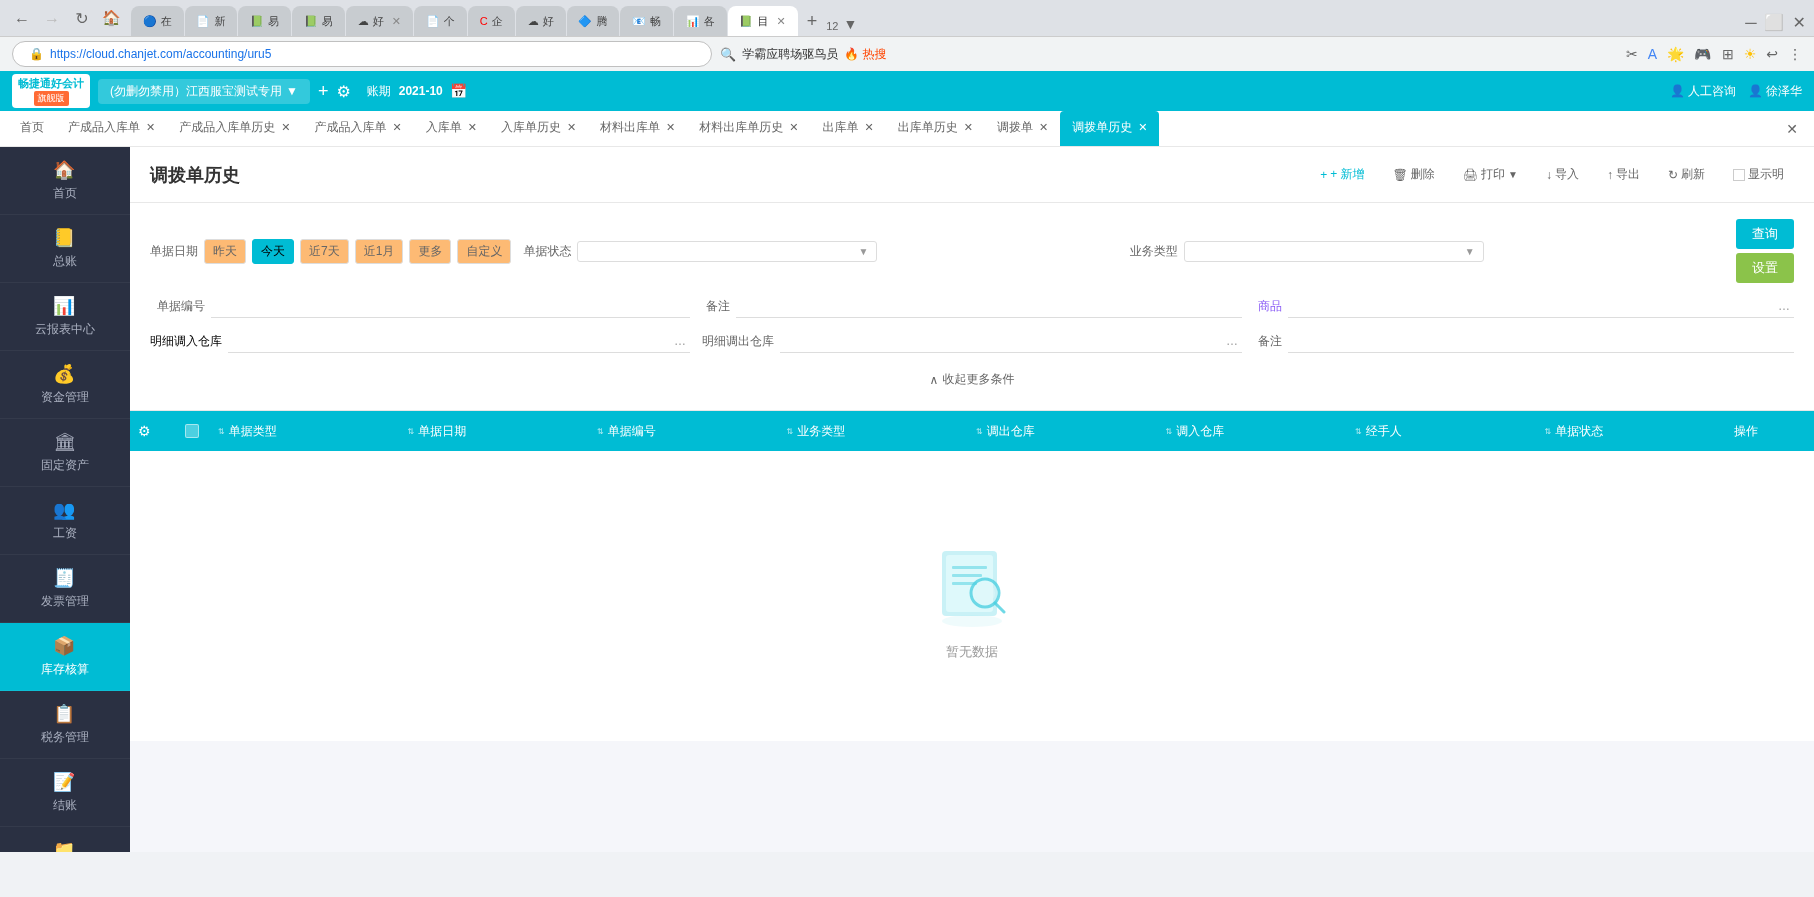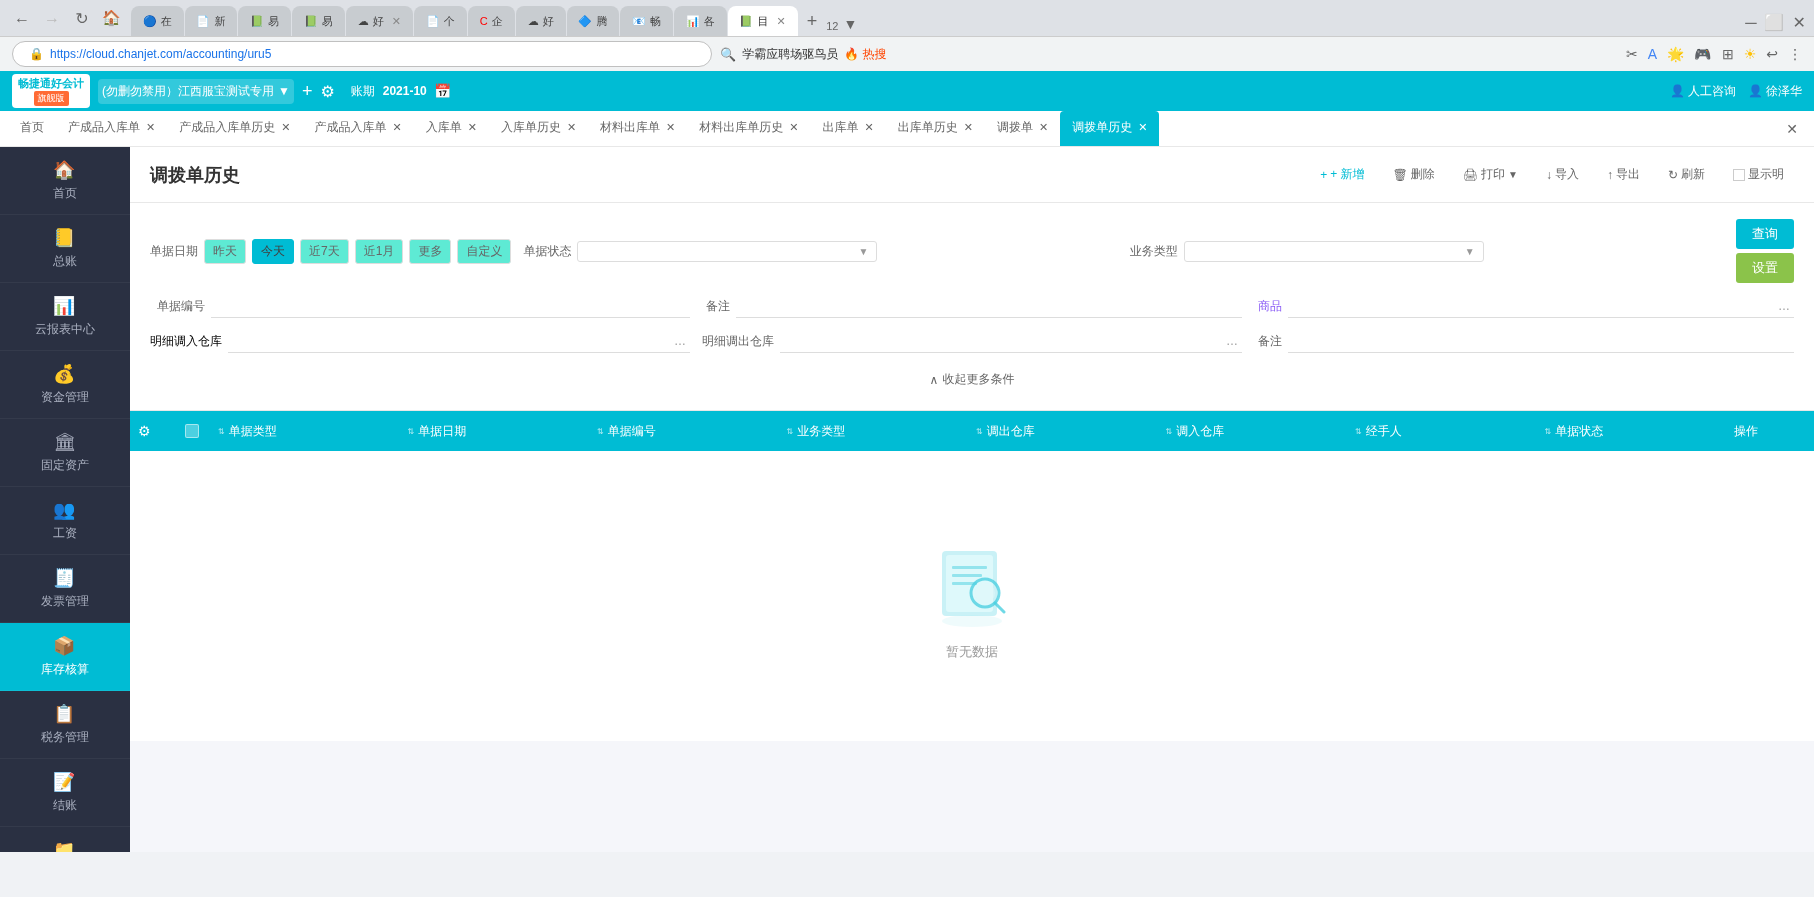--- a/index.html
+++ b/index.html
@@ -7,21 +7,21 @@
     .browser-tab { background: #c8ccd0; border-radius: 8px 8px 0 0; padding: 6px 12px; font-size: 12px; display: flex; align-items: center; gap: 4px; white-space: nowrap; max-width: 140px; overflow: hidden; color: #444; cursor: pointer; height: 30px; }
     .browser-tab.active { background: #fff; color: #333; }
     .browser-tab .tab-close { color: #888; margin-left: 4px; font-size: 11px; }
     .address-bar { flex: 1; background: #f1f3f4; border: 1px solid #ddd; border-radius: 20px; padding: 6px 16px; font-size: 12px; color: #1a73e8; display: flex; align-items: center; gap: 6px; }
 
     
     .app-container { display: flex; flex-direction: column; height: calc(100vh - 116px); }
     
     
     .app-header { background: #00bcd4; height: 40px; display: flex; align-items: center; padding: 0 12px; gap: 8px; }
-    .company-selector { display: flex; align-items: center; gap: 4px; color: #fff; font-size: 12px; cursor: pointer; background: rgba(255,255,255,0.2); border-radius: 4px; padding: 4px 4px; }
+    .company-selector { display: flex; align-items: center; gap: 4px; color: #fff; font-size: 12px; cursor: pointer; background: rgba(255,255,255,0.2); border-radius: 4px; padding: 4px 12px; }
     .header-actions { margin-left: auto; display: flex; gap: 12px; align-items: center; color: #fff; font-size: 12px; }
 
     
     .nav-tabs { background: #fff; display: flex; align-items: center; padding: 0 8px; border-bottom: 1px solid #e8e8e8; min-height: 36px; overflow-x: auto; }
     .nav-tab { padding: 8px 12px; font-size: 12px; color: #666; cursor: pointer; white-space: nowrap; display: flex; align-items: center; gap: 4px; border-bottom: 2px solid transparent; }
     .nav-tab.active { color: #fff; background: #00bcd4; border-radius: 4px 4px 0 0; }
     .nav-tab .tab-x { color: inherit; font-size: 11px; margin-left: 2px; }
 
     
     .main-layout { display: flex; flex: 1; overflow: hidden; }
@@ -36,22 +36,22 @@
     .content-area { flex: 1; background: #f5f6fa; overflow-y: auto; padding: 0; }
 
     
     .page-header { background: #fff; padding: 14px 20px; display: flex; align-items: center; justify-content: space-between; border-bottom: 1px solid #e8e8e8; }
     .page-title { font-size: 18px; color: #333; font-weight: bold; }
     .page-actions { display: flex; gap: 8px; align-items: center; }
     .btn-action { display: flex; align-items: center; gap: 3px; padding: 5px 10px; font-size: 12px; border: none; cursor: pointer; color: #666; background: none; }
 
     
     .search-panel { background: #fff; margin: 0; padding: 16px 20px; border-bottom: 1px solid #e8e8e8; }
-    .date-btn { padding: 3px 8px; font-size: 12px; border: 1px solid #ddd; border-radius: 3px; cursor: pointer; background: #5eead4; color: #666; }
-    .date-btn.active { background: #00bcd4; color: #404040; border-color: #00bcd4; }
+    .date-btn { padding: 3px 8px; font-size: 12px; border: 1px solid #ddd; border-radius: 3px; cursor: pointer; background: #fdba74; color: #666; }
+    .date-btn.active { background: #00bcd4; color: #000000; border-color: #00bcd4; }
     .search-select { border: 1px solid #ddd; border-radius: 3px; padding: 4px 8px; font-size: 12px; flex: 1; background: #fff; cursor: pointer; display: flex; align-items: center; justify-content: space-between; min-width: 200px; }
     .select-arrow { color: #999; font-size: 10px; }
     .collapse-btn { display: flex; align-items: center; justify-content: center; gap: 4px; color: #666; font-size: 12px; cursor: pointer; padding: 6px; margin-top: 4px; }
     .ellipsis-btn { color: #999; font-size: 12px; cursor: pointer; padding: 0 4px; }
 
     
     .table-container { background: #fff; margin: 0; }
     .table-header { background: #00bcd4; display: flex; align-items: center; height: 40px; padding: 0 8px; }
     .th-cell { display: flex; align-items: center; gap: 4px; color: #fff; font-size: 12px; font-weight: normal; padding: 0 8px; }
     .th-gear { width: 36px; }

